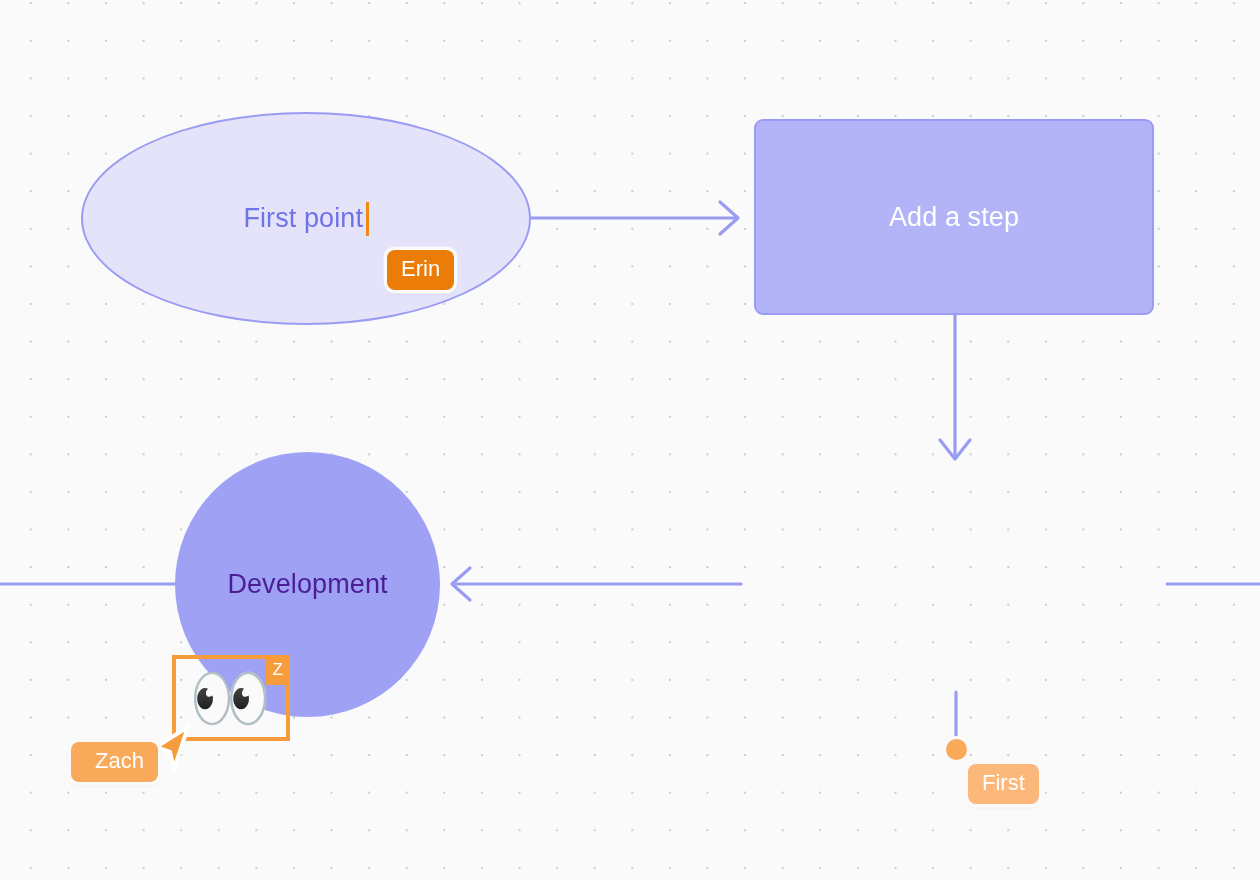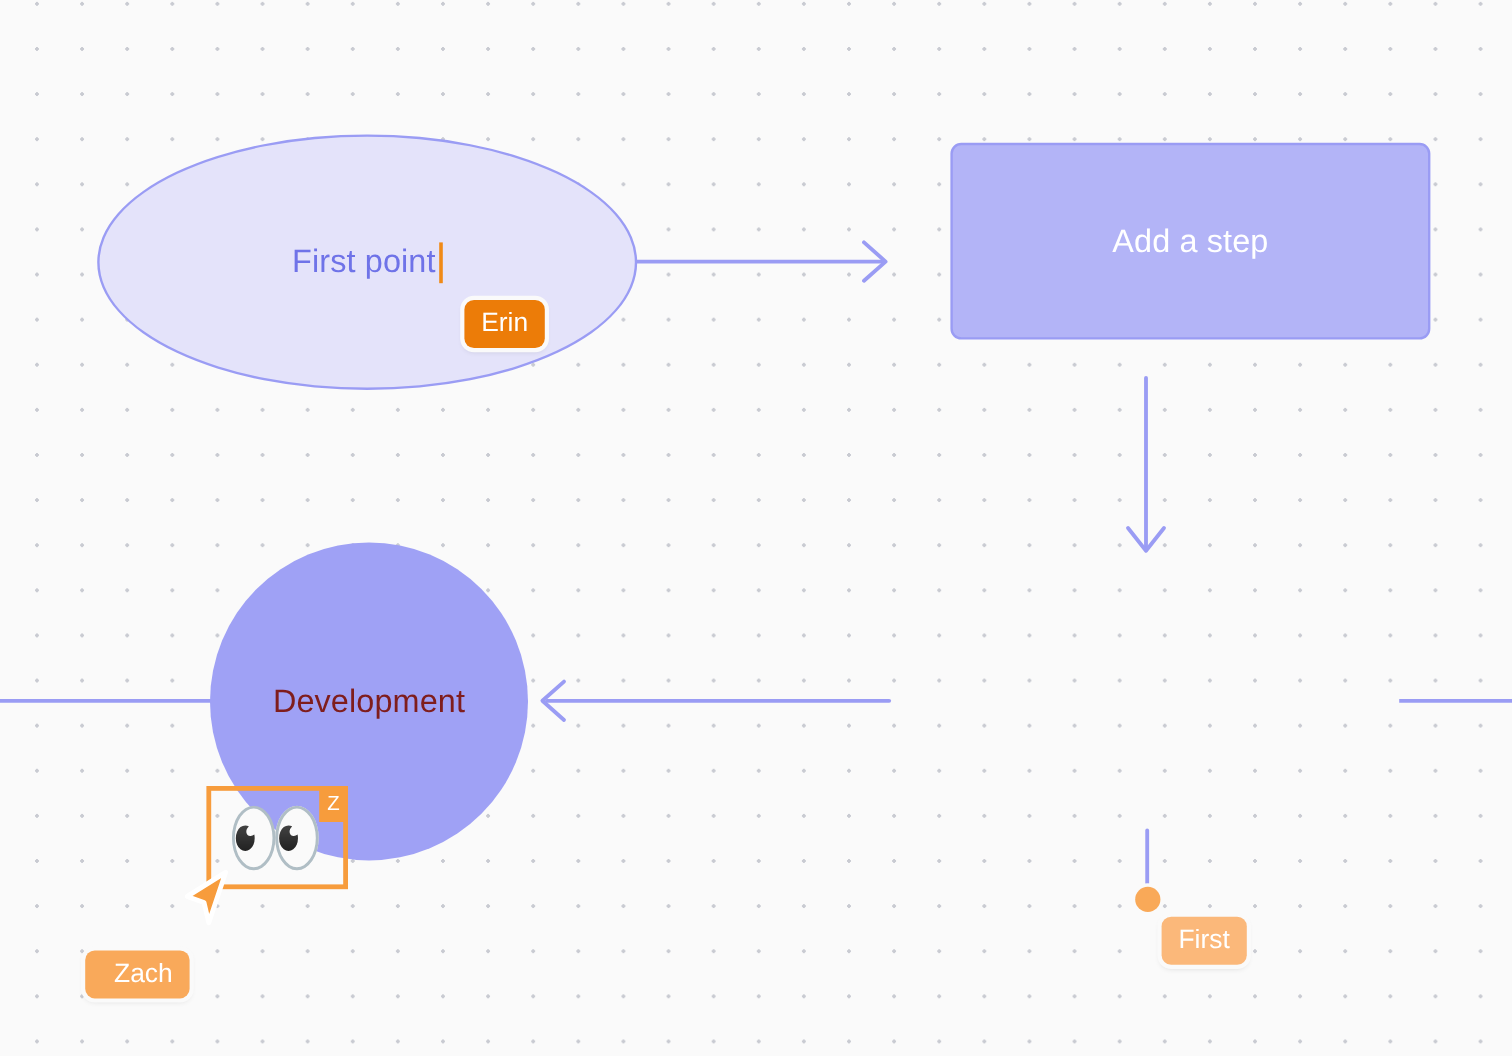--- a/index.html
+++ b/index.html
@@ -57,40 +57,40 @@
     display: inline-block;
     width: 2.6px;
     height: 34px;
     background: #f08a17;
     margin-left: 3px;
     vertical-align: -7px;
   }
 
   
   #node-add-step {
-    left: 792px;
+    left: 754px;
     top: 119px;
     width: 400px;
-    height: 164px;
+    height: 196px;
     border-radius: 9px;
     background: #b3b4f7;
     border: 2.5px solid #9a9cf4;
   }
   #node-add-step .node-label { color: #ffffff; }
 
   
   #node-development {
     left: 175px;
     top: 452px;
     width: 265px;
     height: 265px;
     border-radius: 50%;
     background: #9fa1f5;
   }
-  #node-development .node-label { color: #7f1d1d; text-align: right; }
+  #node-development .node-label { color: #4c1d95; text-align: right; }
 
   
   #node-decision {
     left: 741px;
     top: 473px;
     width: 427px;
     height: 222px;
   }
   #node-decision .diamond-shape {
     position: absolute;
@@ -113,21 +113,21 @@
     box-shadow: 0 0 0 3.5px #fafafa, 0 2px 5px rgba(0,0,0,0.16);
     white-space: nowrap;
   }
   #pill-erin {
     left: 387px;
     top: 250px;
     background: #ec7c08;
   }
   #pill-zach {
     left: 71px;
-    top: 792px;
+    top: 742px;
     background: #f9a košt;
     background: #f9a council;
     background: #f9a95a;
     padding-left: 24px;
   }
   #pill-suresh {
     left: 968px;
     top: 764px;
     background: #fbb87a;
   }

